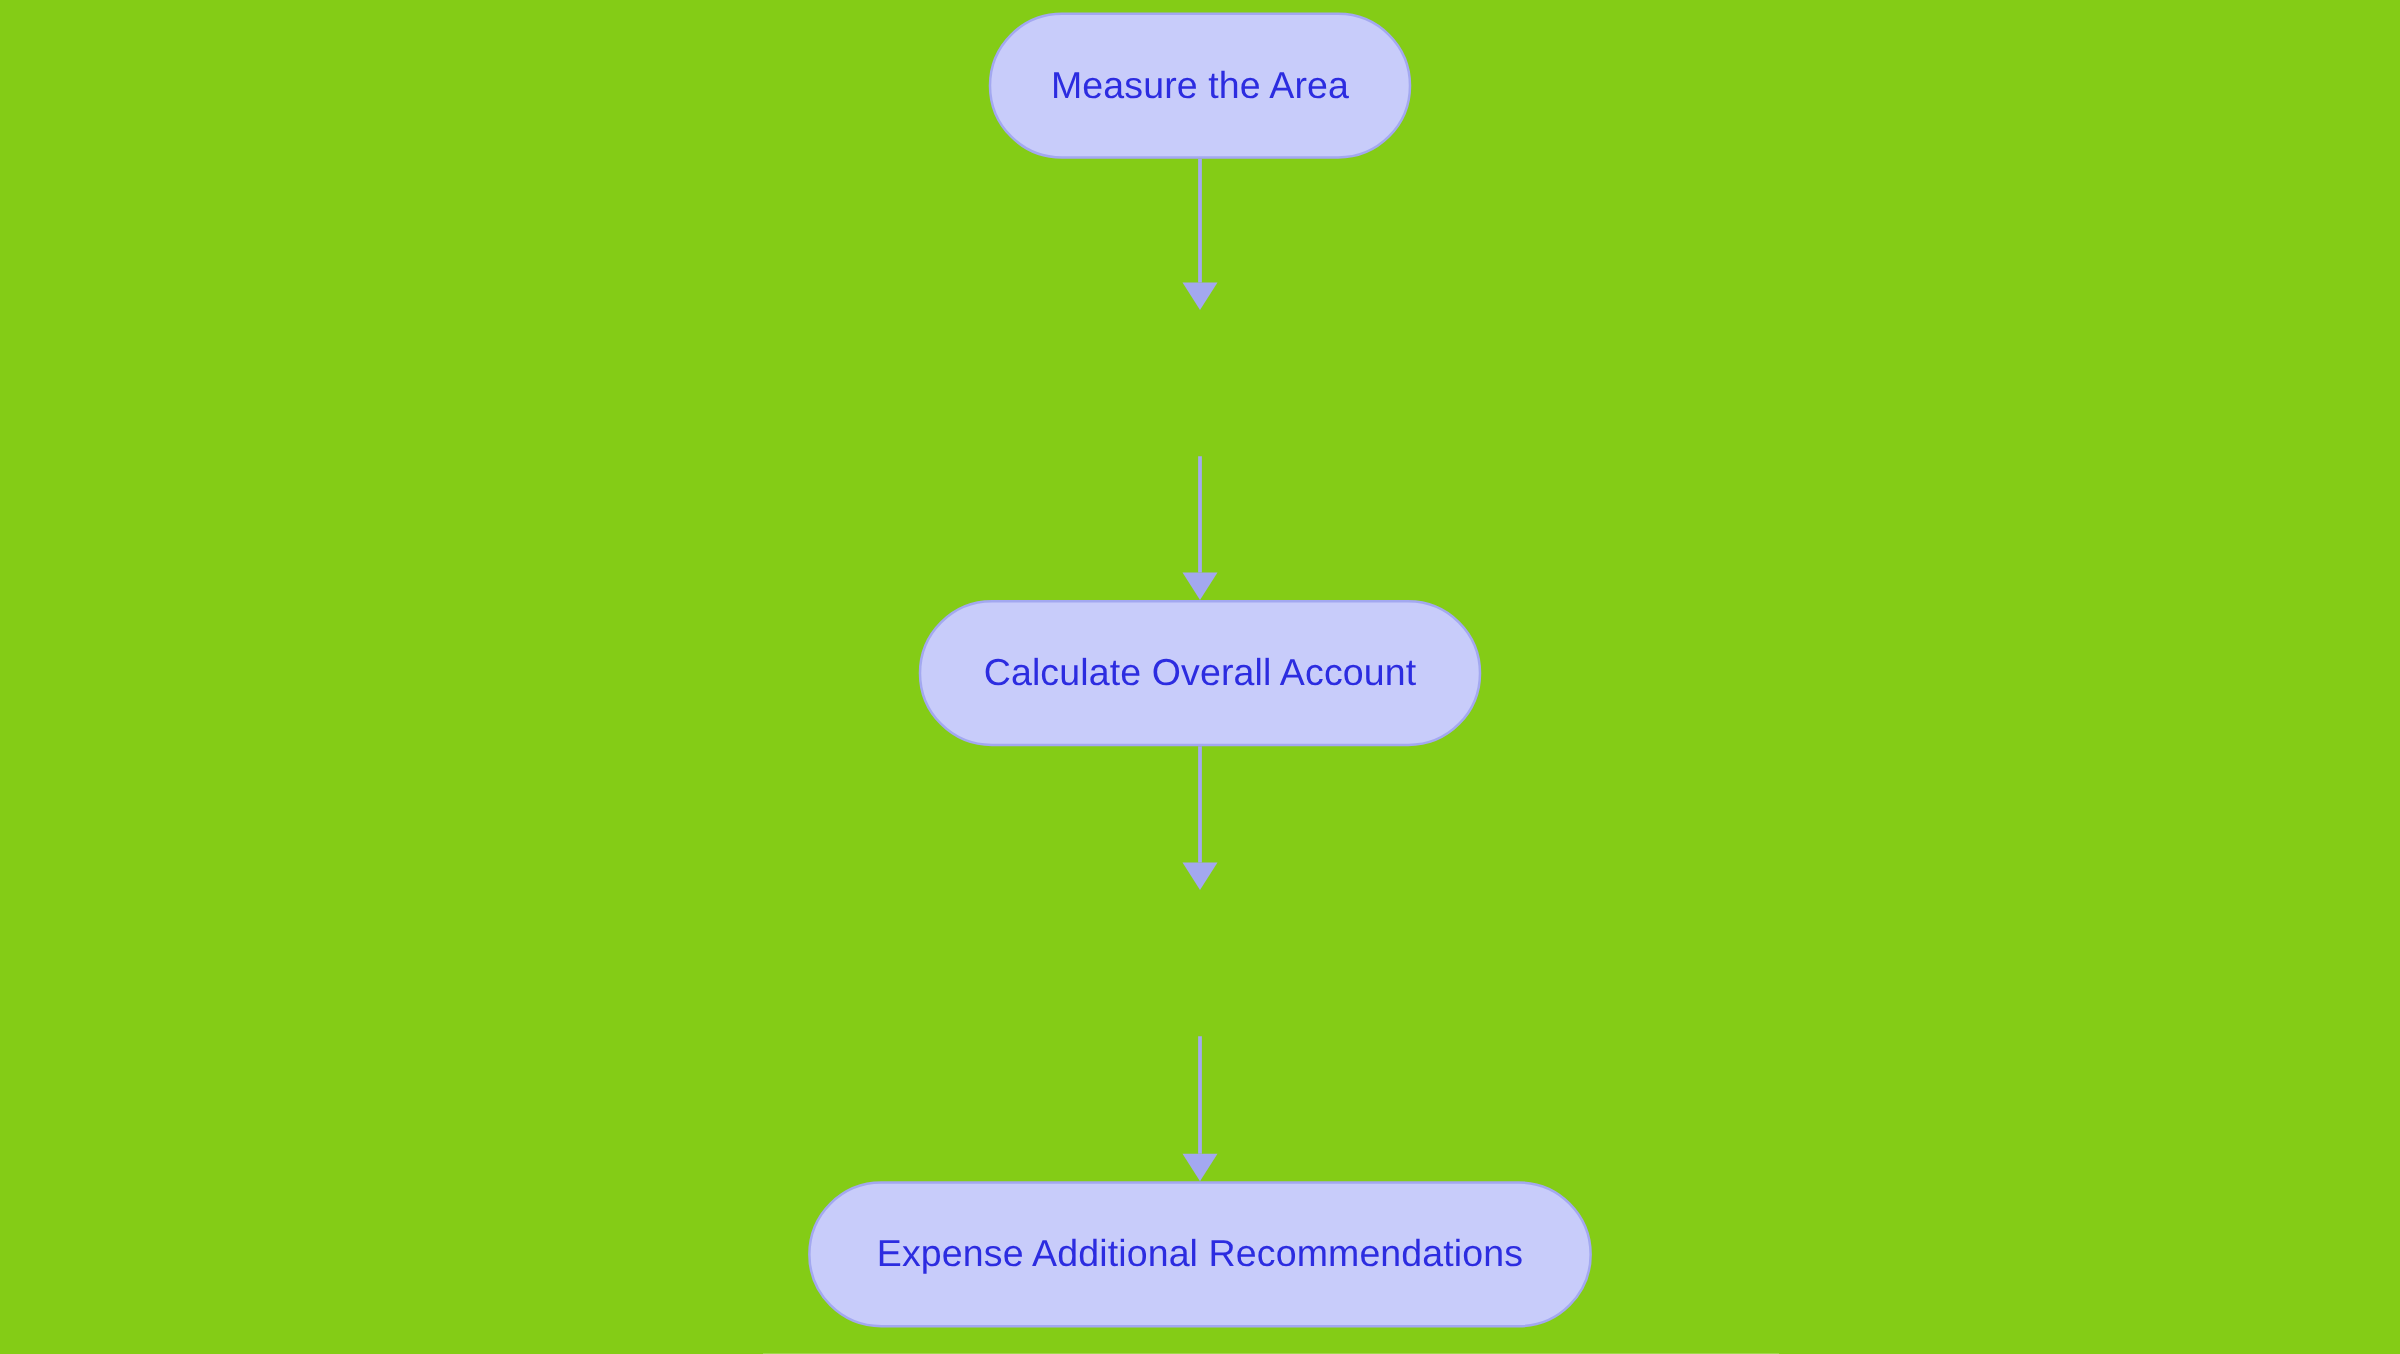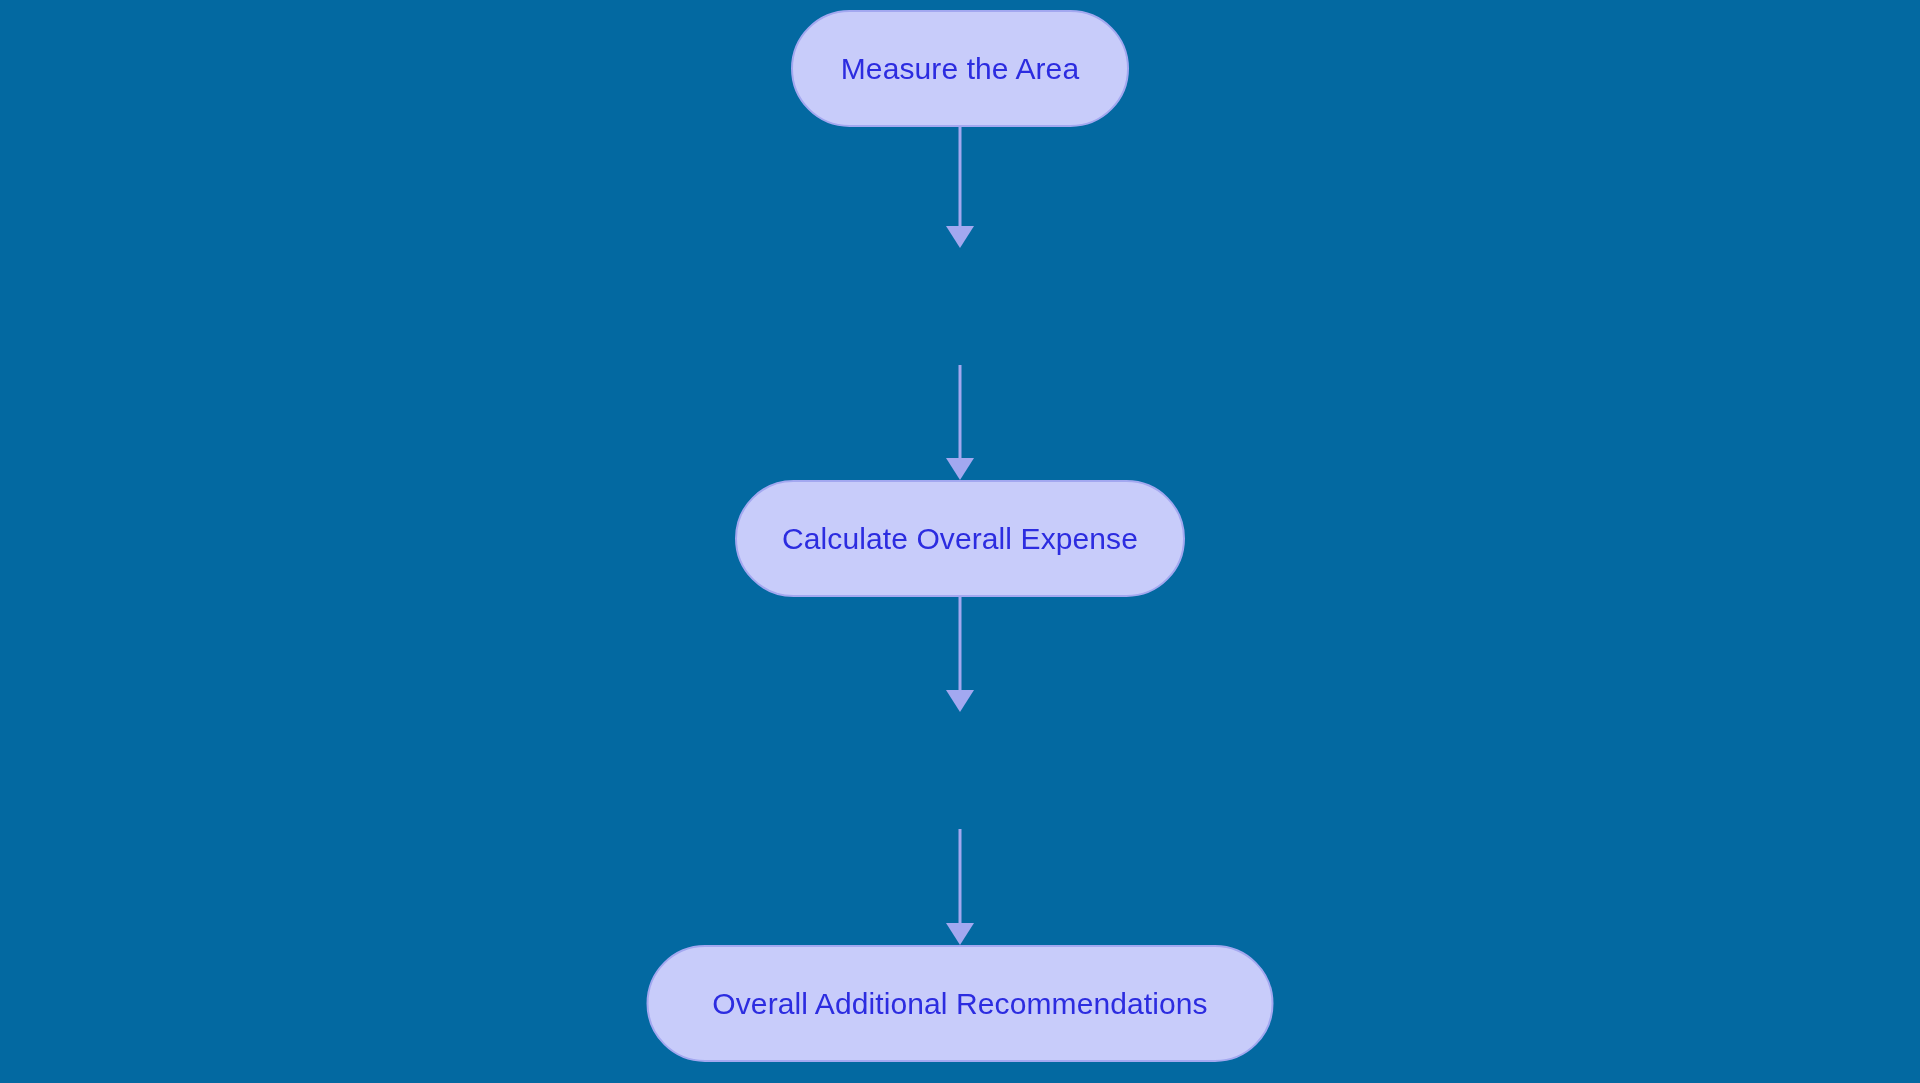--- a/index.html
+++ b/index.html
@@ -13,21 +13,21 @@
     width: 1920px;
     height: 1083px;
     overflow: hidden;
     font-family: "Liberation Sans", "DejaVu Sans", sans-serif;
   }
 
   #flowchart-canvas {
     position: relative;
     width: 1920px;
     height: 1083px;
-    background: #0369a1;
+    background: #84cc16;
   }
 
   
   .node {
     position: absolute;
     box-sizing: border-box;
     height: 117px;
     border-radius: 60px;
     background: #c8ccfa;
     border: 2px solid #a3a8f0;
@@ -112,31 +112,31 @@
     <div class="connector-arrowhead"></div>
   </div>
 
 
   <div class="connector" id="connector-1">
     <div class="connector-line"></div>
     <div class="connector-arrowhead"></div>
   </div>
 
   <div class="node" id="node-2">
-    <span class="node-label">Calculate Overall Expense</span>
+    <span class="node-label">Calculate Overall Account</span>
   </div>
 
   <div class="connector" id="connector-2">
     <div class="connector-line"></div>
     <div class="connector-arrowhead"></div>
   </div>
 
 
   <div class="connector" id="connector-3">
     <div class="connector-line"></div>
     <div class="connector-arrowhead"></div>
   </div>
 
   <div class="node" id="node-4">
-    <span class="node-label">Overall Additional Recommendations</span>
+    <span class="node-label">Expense Additional Recommendations</span>
   </div>
 
 </div>
 
 </body></html>

